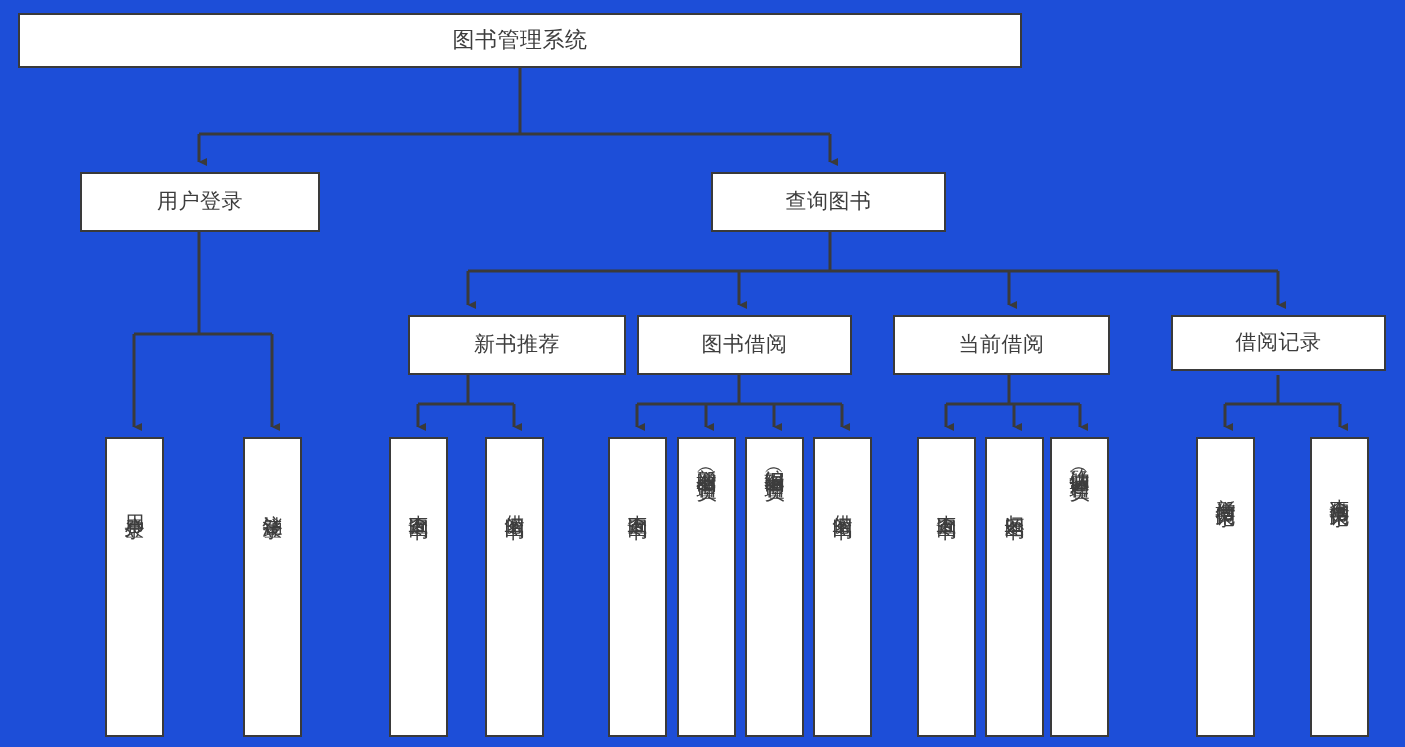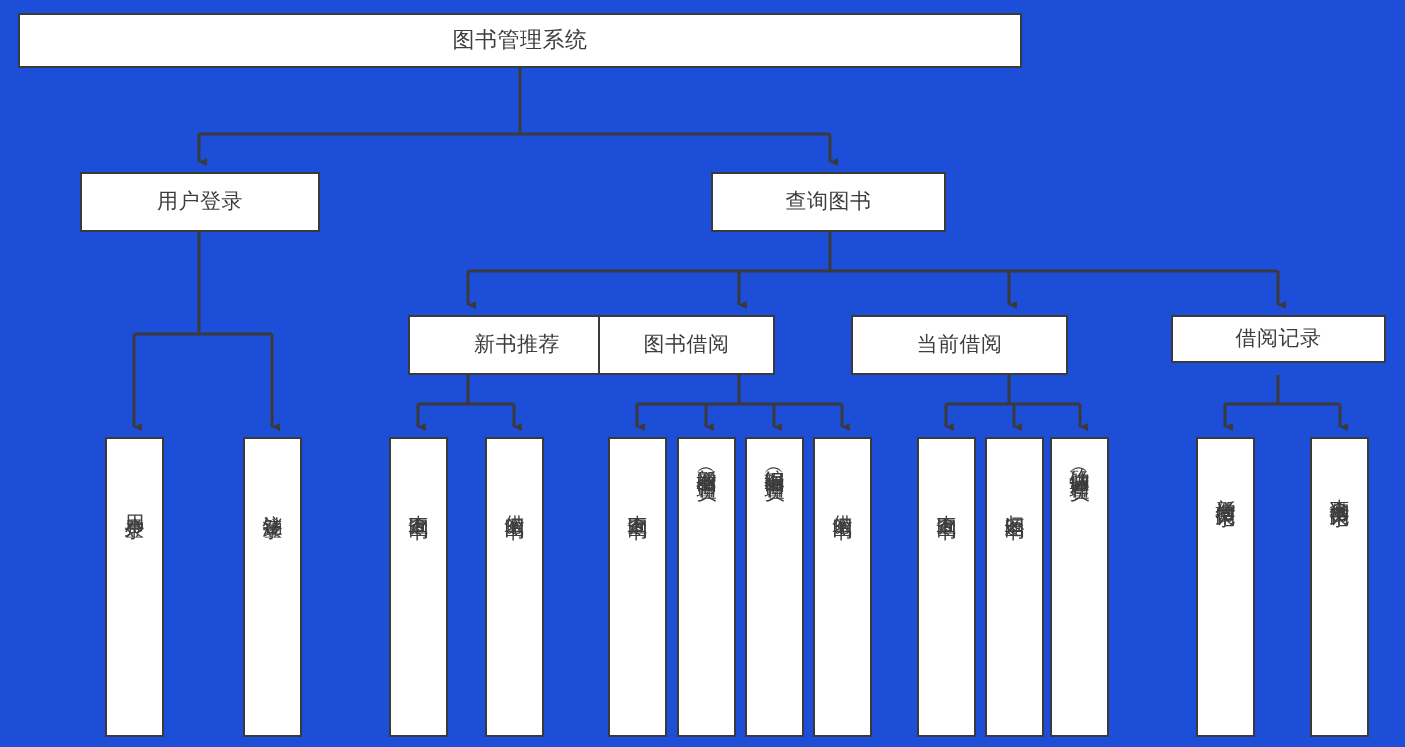--- a/index.html
+++ b/index.html
@@ -134,27 +134,27 @@
   <div class="node" style="left:80px; top:172px; width:240px; height:60px;">
     <span class="node-label">用户登录</span>
   </div>
   <div class="node" style="left:711px; top:172px; width:235px; height:60px;">
     <span class="node-label">查询图书</span>
   </div>
 
   <div class="node" style="left:360px; top:315px; width:218px; height:60px;margin-left:48px;">
     <span class="node-label">新书推荐</span>
   </div>
-  <div class="node" style="left:598px; top:315px; width:177px; height:60px;">
+  <div class="node" style="left:637px; top:315px; width:215px; height:60px;">
     <span class="node-label">图书借阅</span>
   </div>
-  <div class="node" style="left:851px; top:315px; width:217px; height:60px;">
+  <div class="node" style="left:893px; top:315px; width:217px; height:60px;">
     <span class="node-label">当前借阅</span>
   </div>
-  <div class="node" style="left:1171px; top:315px; width:215px; height:48px;">
+  <div class="node" style="left:1171px; top:315px; width:215px; height:56px;">
     <span class="node-label">借阅记录</span>
   </div>
 
   <div class="node leaf" style="left:105px; top:437px; width:59px; height:300px;">
     <span class="node-label">用户登录</span>
   </div>
   <div class="node leaf" style="left:243px; top:437px; width:59px; height:300px;">
     <span class="node-label">注销登录</span>
   </div>
 

